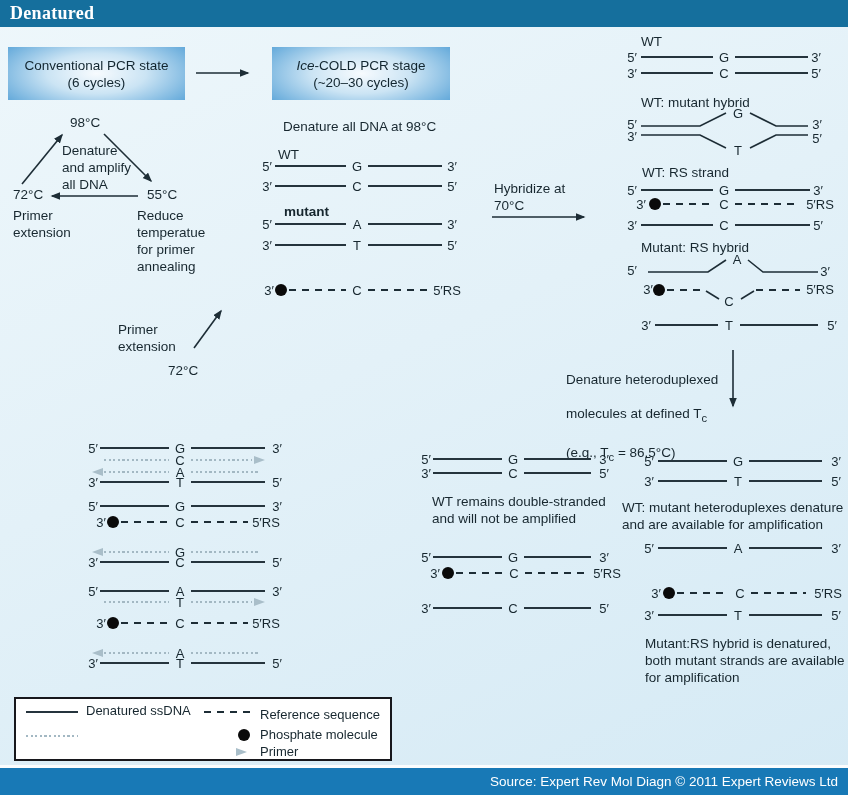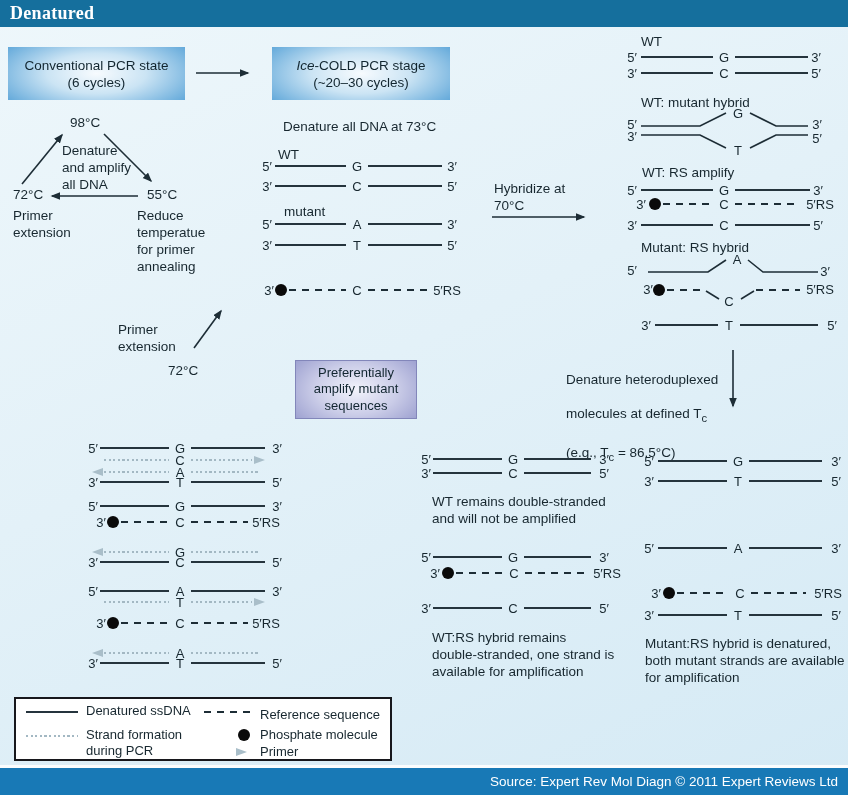--- a/index.html
+++ b/index.html
@@ -49,61 +49,57 @@
   </div>
 
   <div class="stagebox" id="box-conv">
     <span>Conventional PCR state</span>
     <span>(6 cycles)</span>
   </div>
   <div class="stagebox" id="box-ice">
     <span><i>Ice</i><span>-COLD PCR stage</span></span>
     <span>(~20–30 cycles)</span>
   </div>
-  <div class="stagebox" id="box-amplify" style="white-space:pre-line;">Preferentially
-amplify mutant
-sequences</div>
 
   <div class="cap" style="left:70px;top:114px;">98°C</div>
   <div class="cap" style="left:13px;top:186px;">72°C</div>
   <div class="cap" style="left:147px;top:186px;">55°C</div>
   <div class="cap" style="left:62px;top:142px;">Denature
 and amplify
 all DNA</div>
   <div class="cap" style="left:13px;top:207px;">Primer
 extension</div>
   <div class="cap" style="left:137px;top:207px;">Reduce
 temperatue
 for primer
 annealing</div>
 
-  <div class="cap" style="left:283px;top:118px;">Denature all DNA at 73°C</div>
+  <div class="cap" style="left:283px;top:118px;">Denature all DNA at 98°C</div>
   <div class="cap" style="left:278px;top:146px;">WT</div>
-  <div class="cap" style="left:284px;top:203px;">mutant</div>
+  <div class="cap" style="left:284px;top:203px;font-weight:bold;">mutant</div>
   <div class="cap" style="left:494px;top:180px;">Hybridize at
 70°C</div>
   <div class="cap" style="left:641px;top:33px;">WT</div>
   <div class="cap" style="left:641px;top:94px;">WT: mutant hybrid</div>
-  <div class="cap" style="left:642px;top:164px;">WT: RS amplify</div>
+  <div class="cap" style="left:642px;top:164px;">WT: RS strand</div>
   <div class="cap" style="left:641px;top:239px;">Mutant: RS hybrid</div>
   <div class="cap" style="left:118px;top:321px;">Primer
 extension</div>
   <div class="cap" style="left:168px;top:362px;">72°C</div>
 
   <div class="cap" style="left:566px;top:354px;">
     <span>Denature heteroduplexed</span><br>
     <span>molecules at defined T</span><sub>c</sub><br>
     <span>(e.g., T</span><sub>c</sub><span> = 86.5°C)</span>
   </div>
 
   <div class="cap" style="left:432px;top:493px;">WT remains double-stranded
 and will not be amplified</div>
-  <div class="cap" style="left:432px;top:629px;">WT:RS hybrid remains
-double-stranded, one strand is
-available for amplification</div>
+  <div class="cap" style="left:622px;top:499px;">WT: mutant heteroduplexes denature
+and are available for amplification</div>
   <div class="cap" style="left:645px;top:635px;">Mutant:RS hybrid is denatured,
 both mutant strands are available
 for amplification</div>
 
   <svg class="arrows" width="848" height="795" viewBox="0 0 848 795">
     <defs>
       <marker id="ah" markerWidth="11" markerHeight="9" refX="8" refY="3.8" orient="auto" markerUnits="userSpaceOnUse">
         <path d="M0,0 L9.5,3.8 L0,7.6 Z" fill="#1d2d36"></path>
       </marker>
     </defs>
@@ -318,22 +314,20 @@
       <div class="lbl" style="left: 820px; top: 289px;">5′RS</div>
       <div class="dot" style="left: 659px; top: 290px;"></div>
     </div>
 
   <div id="legend">
     <div class="line solid" style="left:10px;top:12px;width:52px;"></div>
     <div class="leg-label" style="left:70px;top:4px;">Denatured ssDNA</div>
     <div class="line dashed" style="left:188px;top:12px;width:48px;"></div>
     <div class="leg-label" style="left:244px;top:8px;">Reference sequence</div>
     <div class="line dotted" style="left:10px;top:36px;width:52px;"></div>
-    <div class="leg-label" style="left:70px;top:28px;">Strand formation
-during PCR</div>
     <div class="dot" style="left:228px;top:36px;"></div>
     <div class="leg-label" style="left:244px;top:28px;">Phosphate molecule</div>
     <div class="primer r" style="left:220px;top:53px;"></div>
     <div class="leg-label" style="left:244px;top:45px;">Primer</div>
   </div>
 
   <div class="botsep"></div>
   <div class="botbar">Source: Expert Rev Mol Diagn © 2011 Expert Reviews Ltd</div>
 </div>
 

